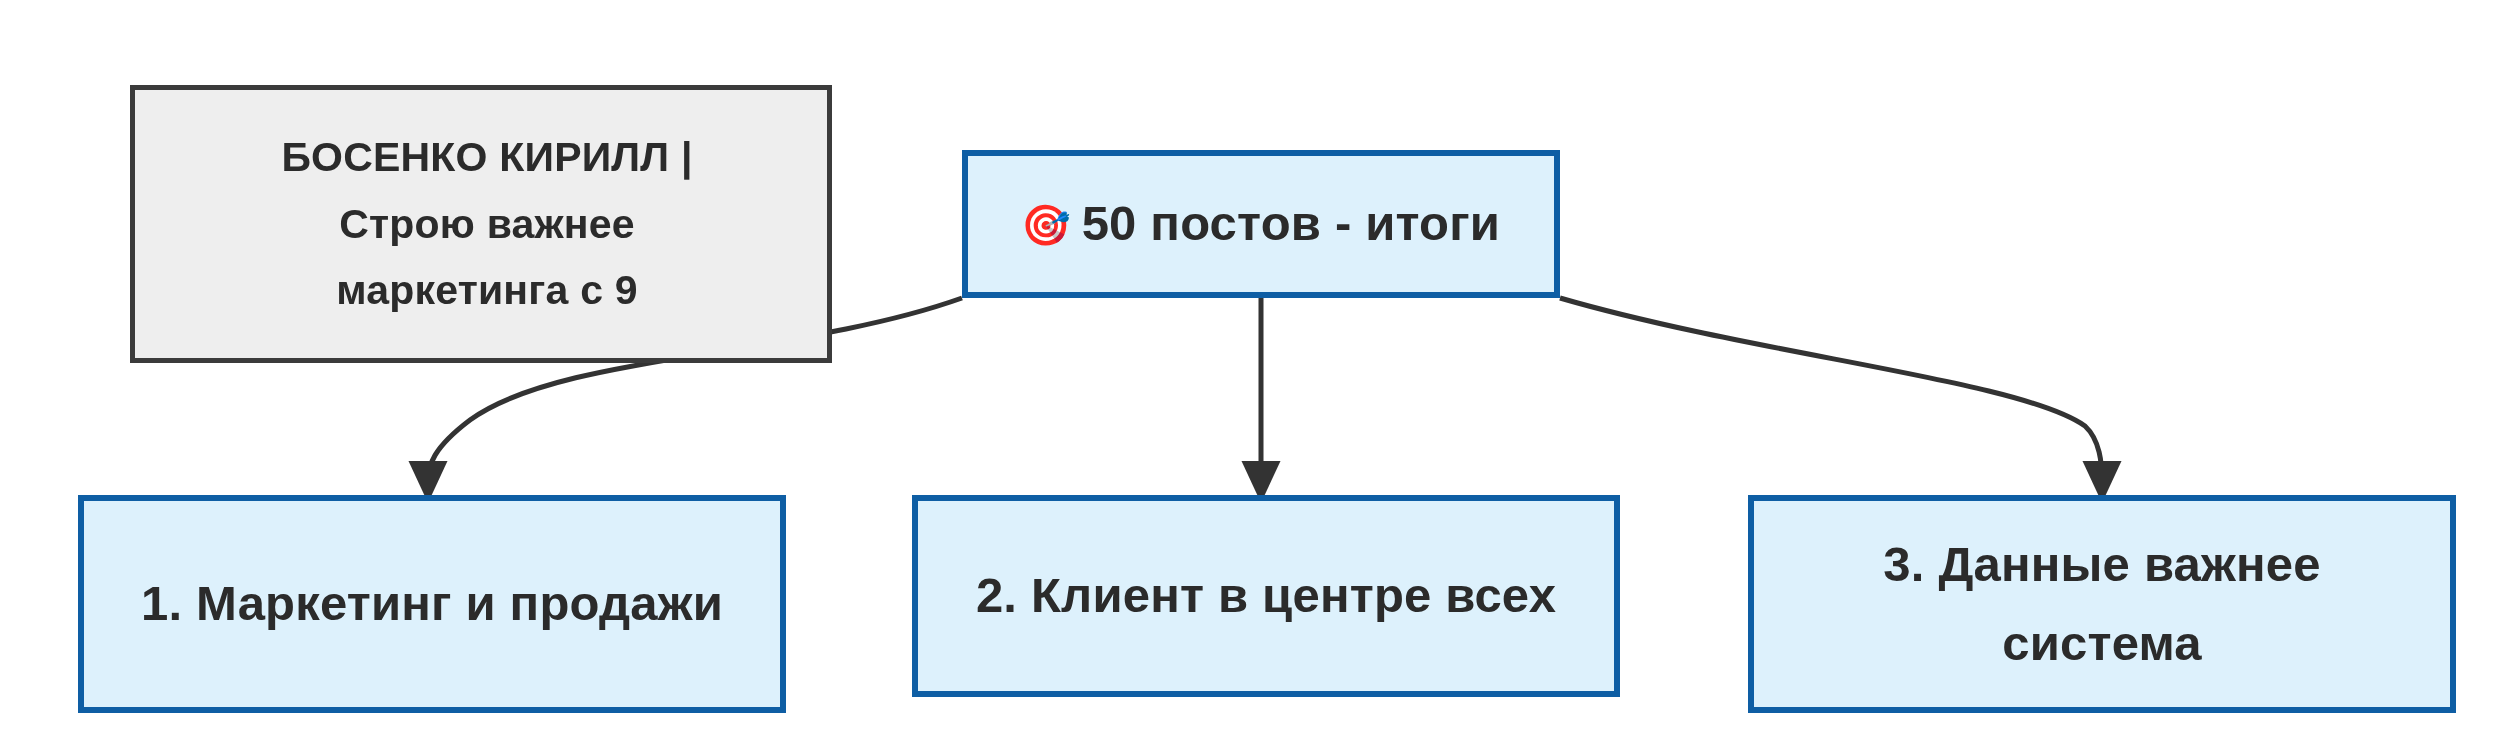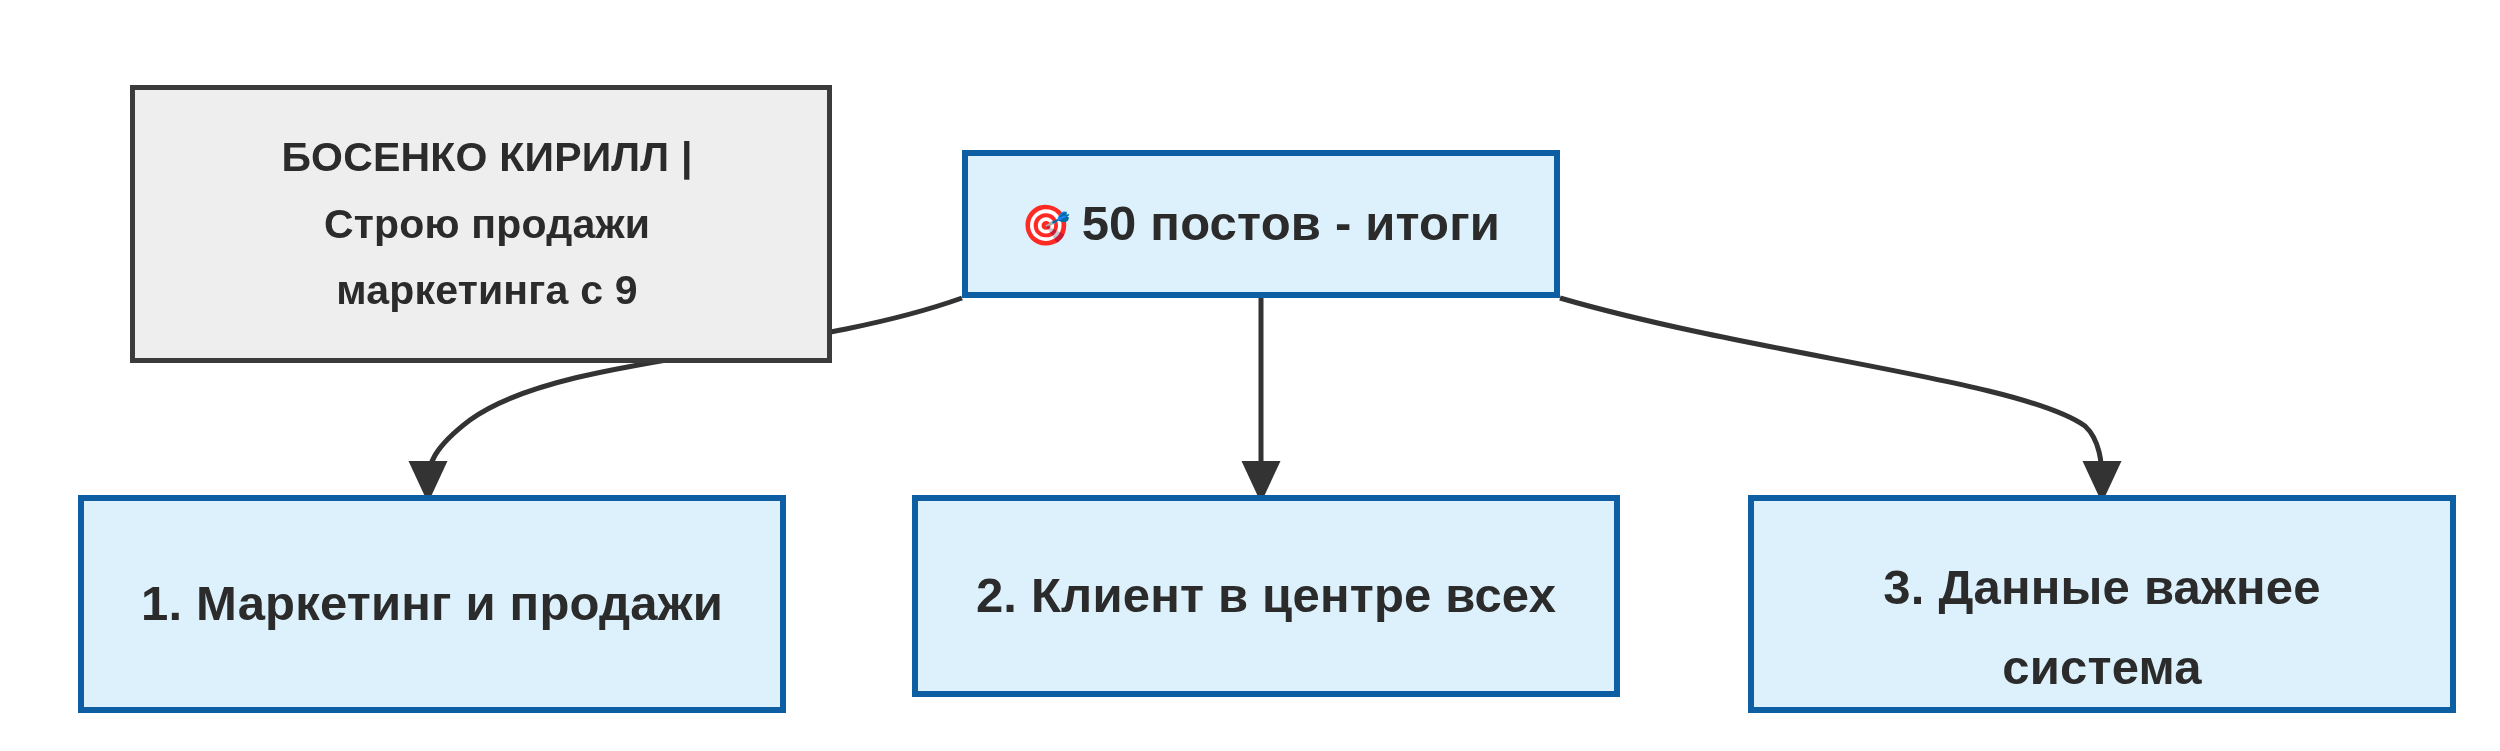--- a/index.html
+++ b/index.html
@@ -79,21 +79,21 @@
     line-height: 1;
     display: inline-block;
     transform: translateY(1px);
   }
 
   
   #node-author { left: 130px; top: 85px;  width: 702px; height: 278px; }
   #node-root   { left: 962px; top: 150px; width: 598px; height: 148px; }
   #node-c1     { left: 78px;   top: 495px; width: 708px; height: 218px; }
   #node-c2     { left: 912px;  top: 495px; width: 708px; height: 202px; }
-  #node-c3     { left: 1748px; top: 495px; width: 708px; height: 218px; justify-content: flex-end; }
+  #node-c3     { left: 1748px; top: 495px; width: 708px; height: 218px; }
 </style>
 </head>
 <body>
 
 <div id="canvas">
 
   <svg id="edges" viewBox="0 0 2500 751" xmlns="http://www.w3.org/2000/svg">
     <defs>
       <marker id="arrowhead" markerWidth="9" markerHeight="9" refX="4.2" refY="4.5" orient="auto" markerUnits="strokeWidth">
         <path d="M0,0.6 L8.4,4.5 L0,8.4 z" fill="#333333"></path>
@@ -102,21 +102,21 @@
 
     <path d="M962,298 C 800,356 560,354 470,420 C 433,448 428,465 428,482" fill="none" stroke="#333333" stroke-width="5" marker-end="url(#arrowhead)"></path>
 
     <path d="M1261,298 L1261,482" fill="none" stroke="#333333" stroke-width="5" marker-end="url(#arrowhead)"></path>
 
     <path d="M1560,298 C 1760,356 2020,380 2085,426 C 2100,440 2102,463 2102,482" fill="none" stroke="#333333" stroke-width="5" marker-end="url(#arrowhead)"></path>
   </svg>
 
   <div class="node node-grey" id="node-author">
     <div class="line">БОСЕНКО КИРИЛЛ |</div>
-    <div class="line">Строю продажи</div>
+    <div class="line">Строю важнее</div>
     <div class="line">маркетинга с 9</div>
   </div>
 
   <div class="node node-blue" id="node-root">
     <div class="root-inner">
       <span class="emoji">🎯</span>
       <span class="line">50 постов - итоги</span>
     </div>
   </div>
 

